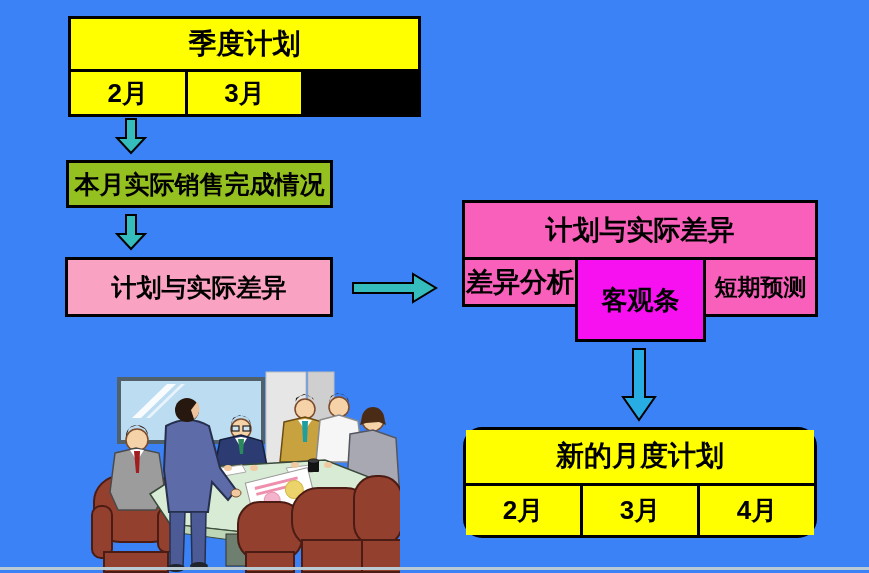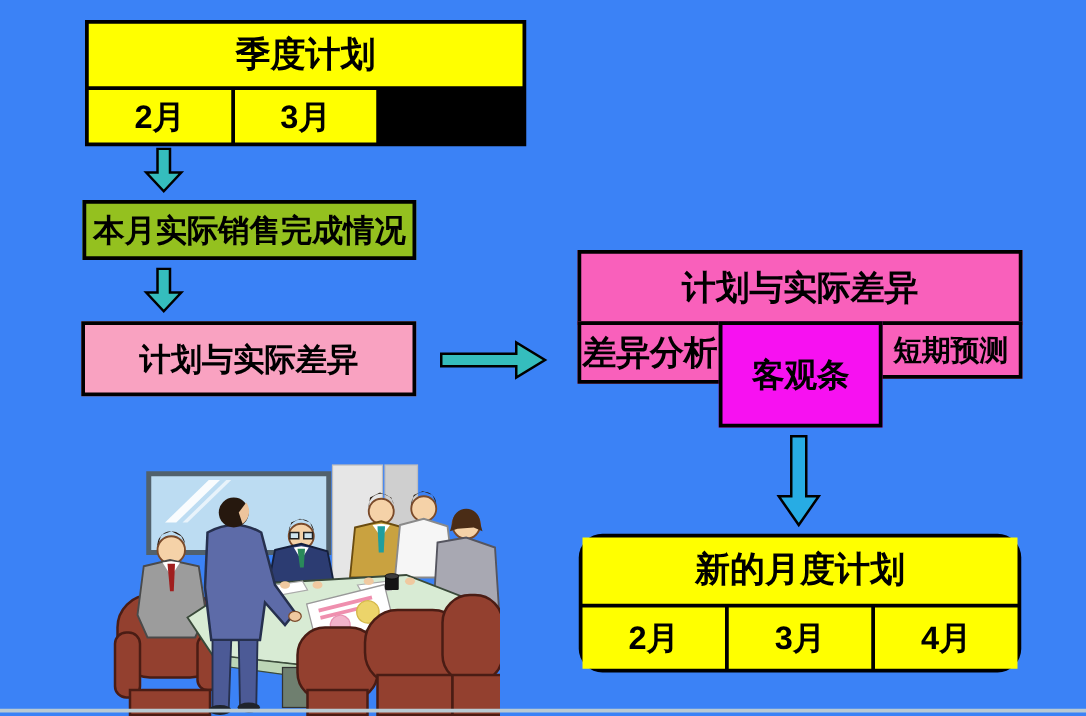--- a/index.html
+++ b/index.html
@@ -35,21 +35,21 @@
   #actual-box { left:66px; top:160px; width:267px; height:48px;
     background:#94c11f; font-size:25px; }
   #diff-box   { left:65px; top:257px; width:268px; height:60px;
     background:#f9a2c1; font-size:25px; }
 
   
   #factors-header { left:462px; top:200px; width:356px; height:60px;
     background:#f960bb; font-size:27px; }
   #factors-left   { left:462px; top:257px; width:116px; height:50px;
     background:#f960bb; font-size:27px; }
-  #factors-right  { left:703px; top:257px; width:115px; height:46px;
+  #factors-right  { left:703px; top:257px; width:115px; height:60px;
     background:#f960bb; font-size:23px;align-items:center; }
   #factors-mid    { left:575px; top:257px; width:131px; height:85px;
     background:#f711f1; font-size:26px; z-index:2;
     flex-direction:column; line-height:34px; }
 
   .arrow-svg { position:absolute; }
 
   #bottom-line { left:0; top:567px; width:869px; height:3px; background:#b9cad3; }
 </style>
 </head>

